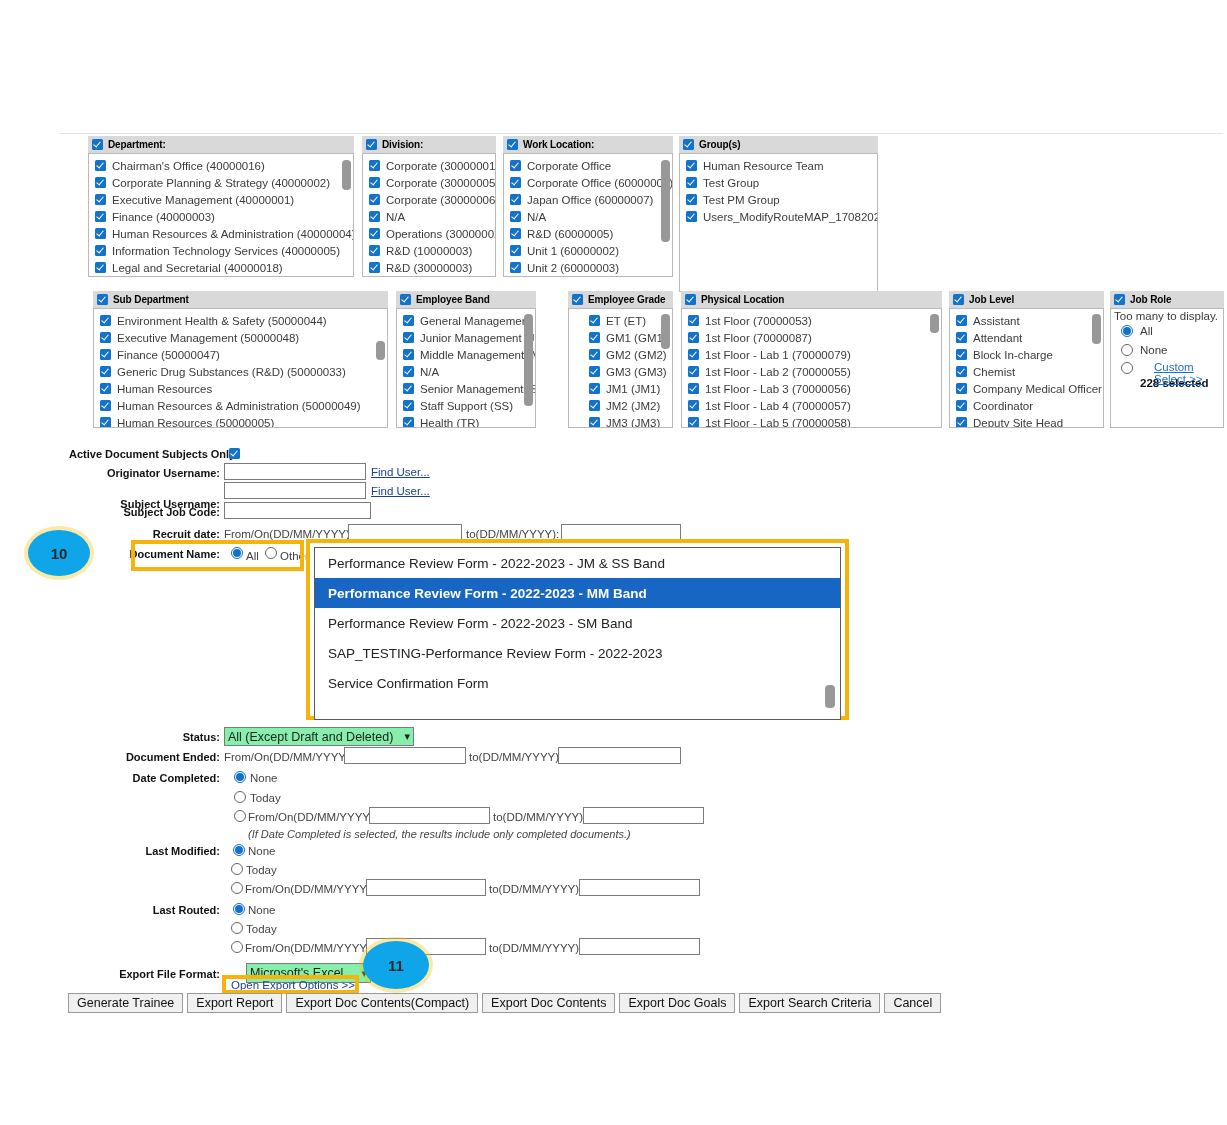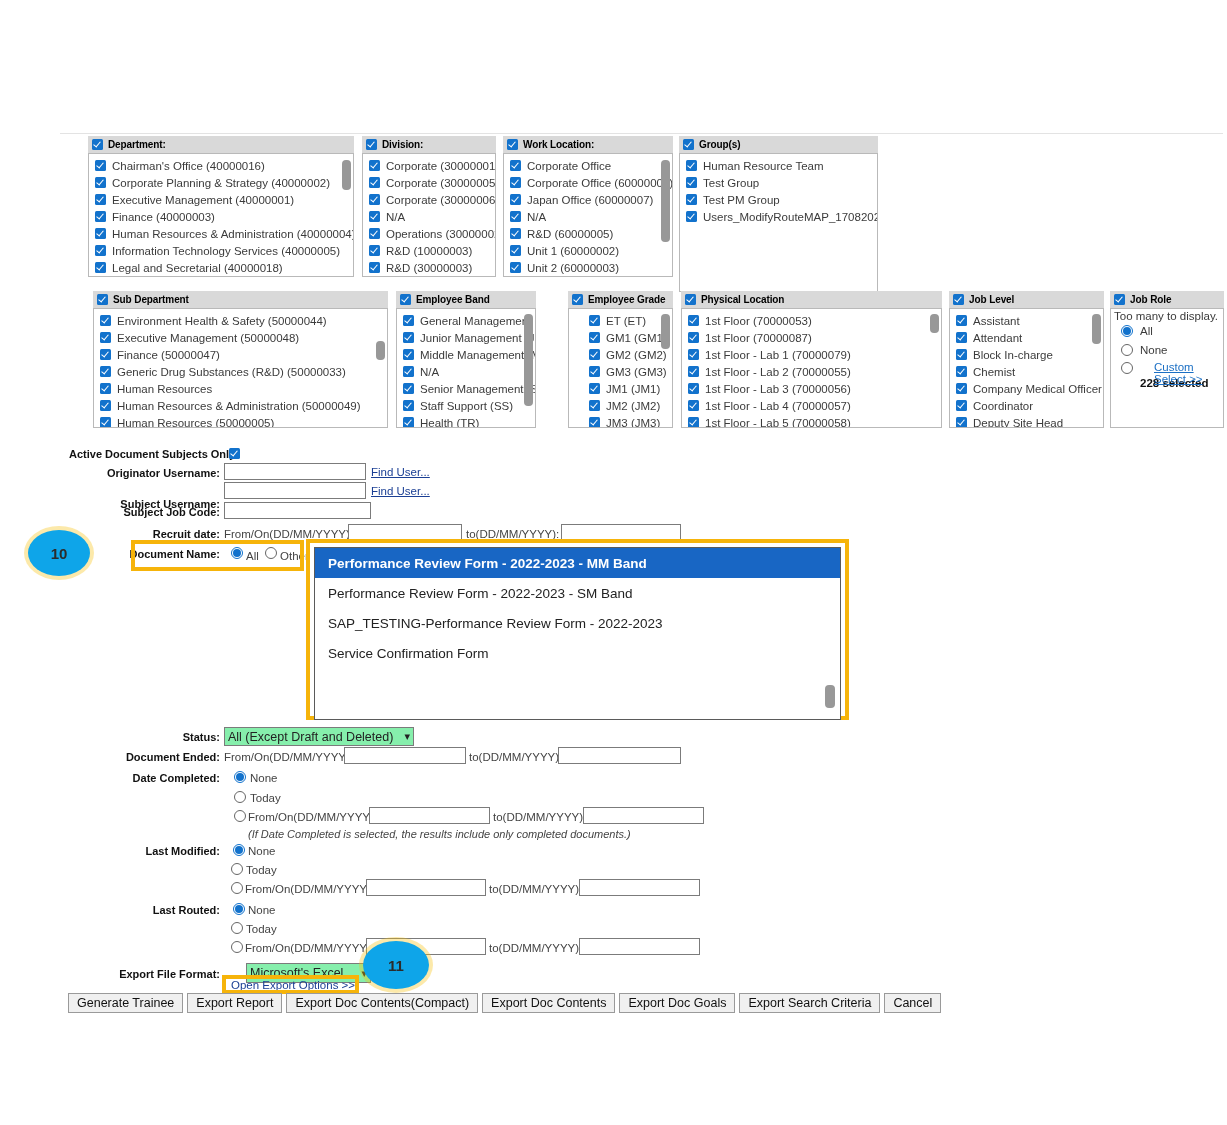--- a/index.html
+++ b/index.html
@@ -620,20 +620,21 @@
 <input class="fin" style="left: 561px; top: 524px; width: 120px; height: 17px;" value="">
 
 <div class="flabel" style="left:60px; top:548px; width:160px;">Document Name:</div>
 <span class="rad on" style="left:231px; top:547px;"></span>
 <div class="ftext" style="left:246px; top:550px;">All</div>
 <span class="rad" style="left:265px; top:547px;"></span>
 <div class="ftext" style="left:280px; top:550px;">Other</div>
 
 <div class="ddwrap">
   <div class="ddlist">
+    <div class="ddrow">Performance Review Form - 2022-2023 - JM &amp; SS Band</div>
     <div class="ddrow sel-row">Performance Review Form - 2022-2023 - MM Band</div>
     <div class="ddrow">Performance Review Form - 2022-2023 - SM Band</div>
     <div class="ddrow">SAP_TESTING-Performance Review Form - 2022-2023</div>
     <div class="ddrow">Service Confirmation Form</div>
     <div class="ddsbar">
       <div class="sthumb" style="width:10px; top:82%; height:14%;"></div>
     </div>
   </div>
 </div>
 

